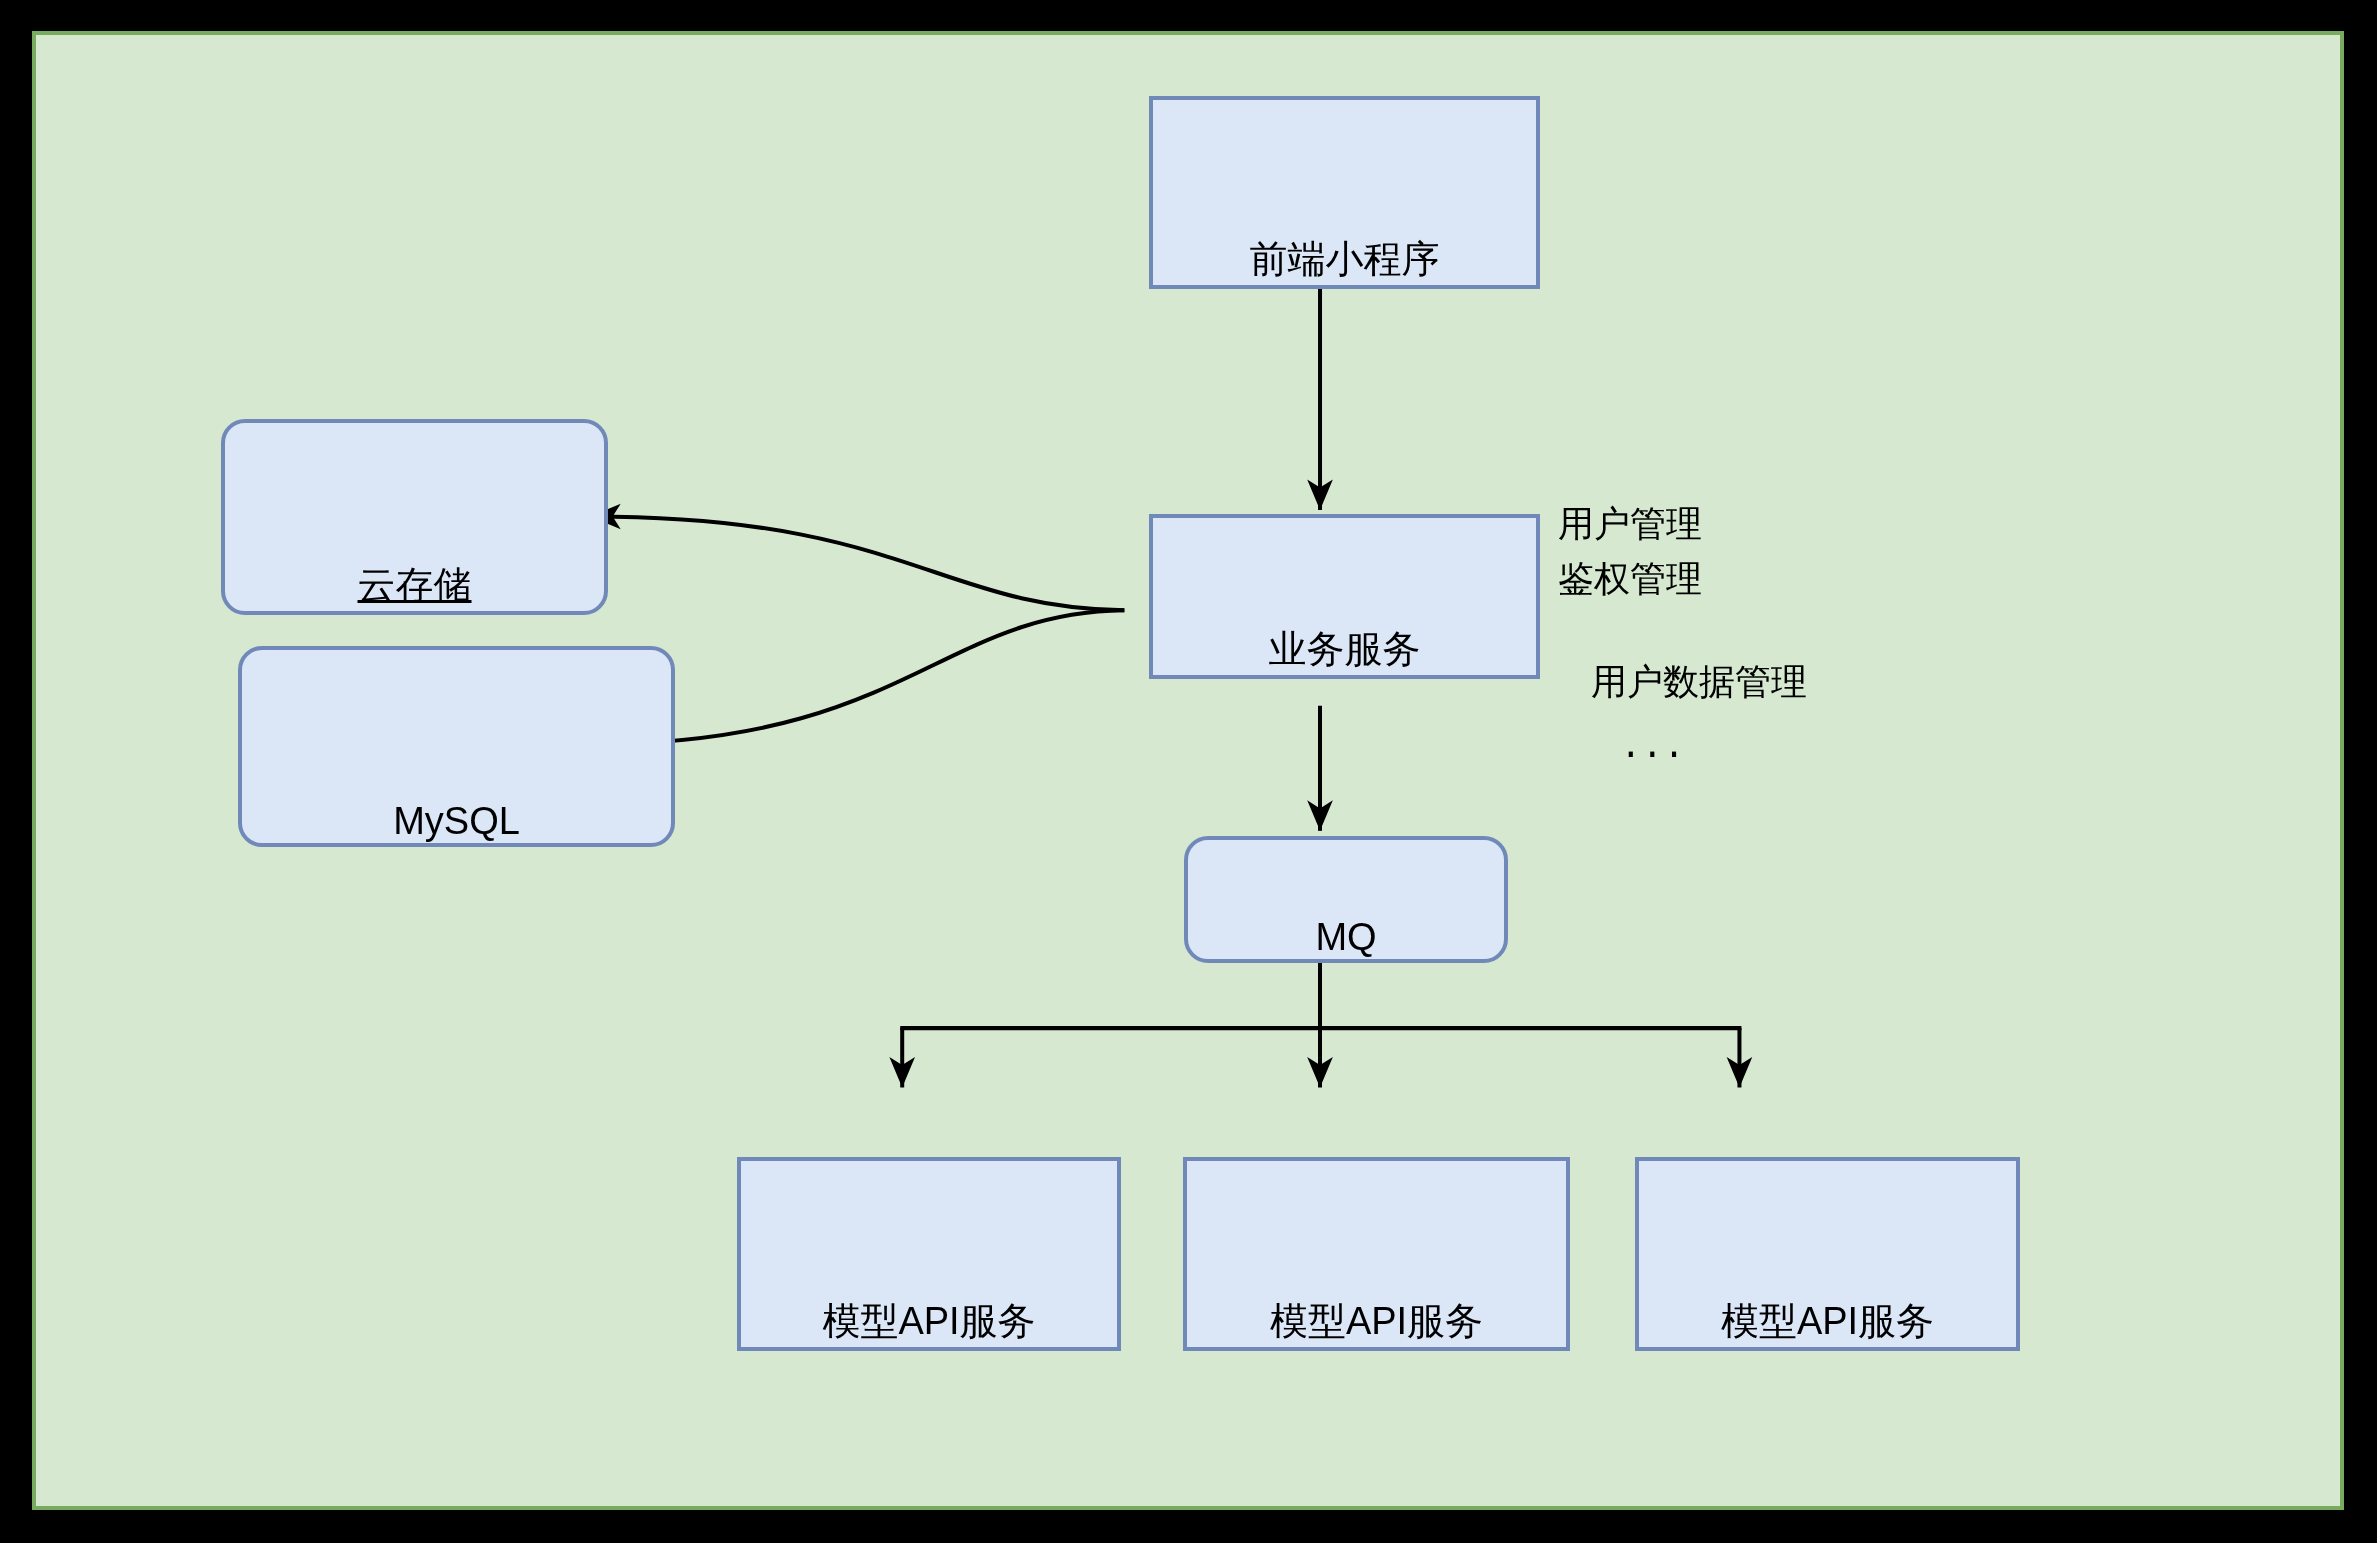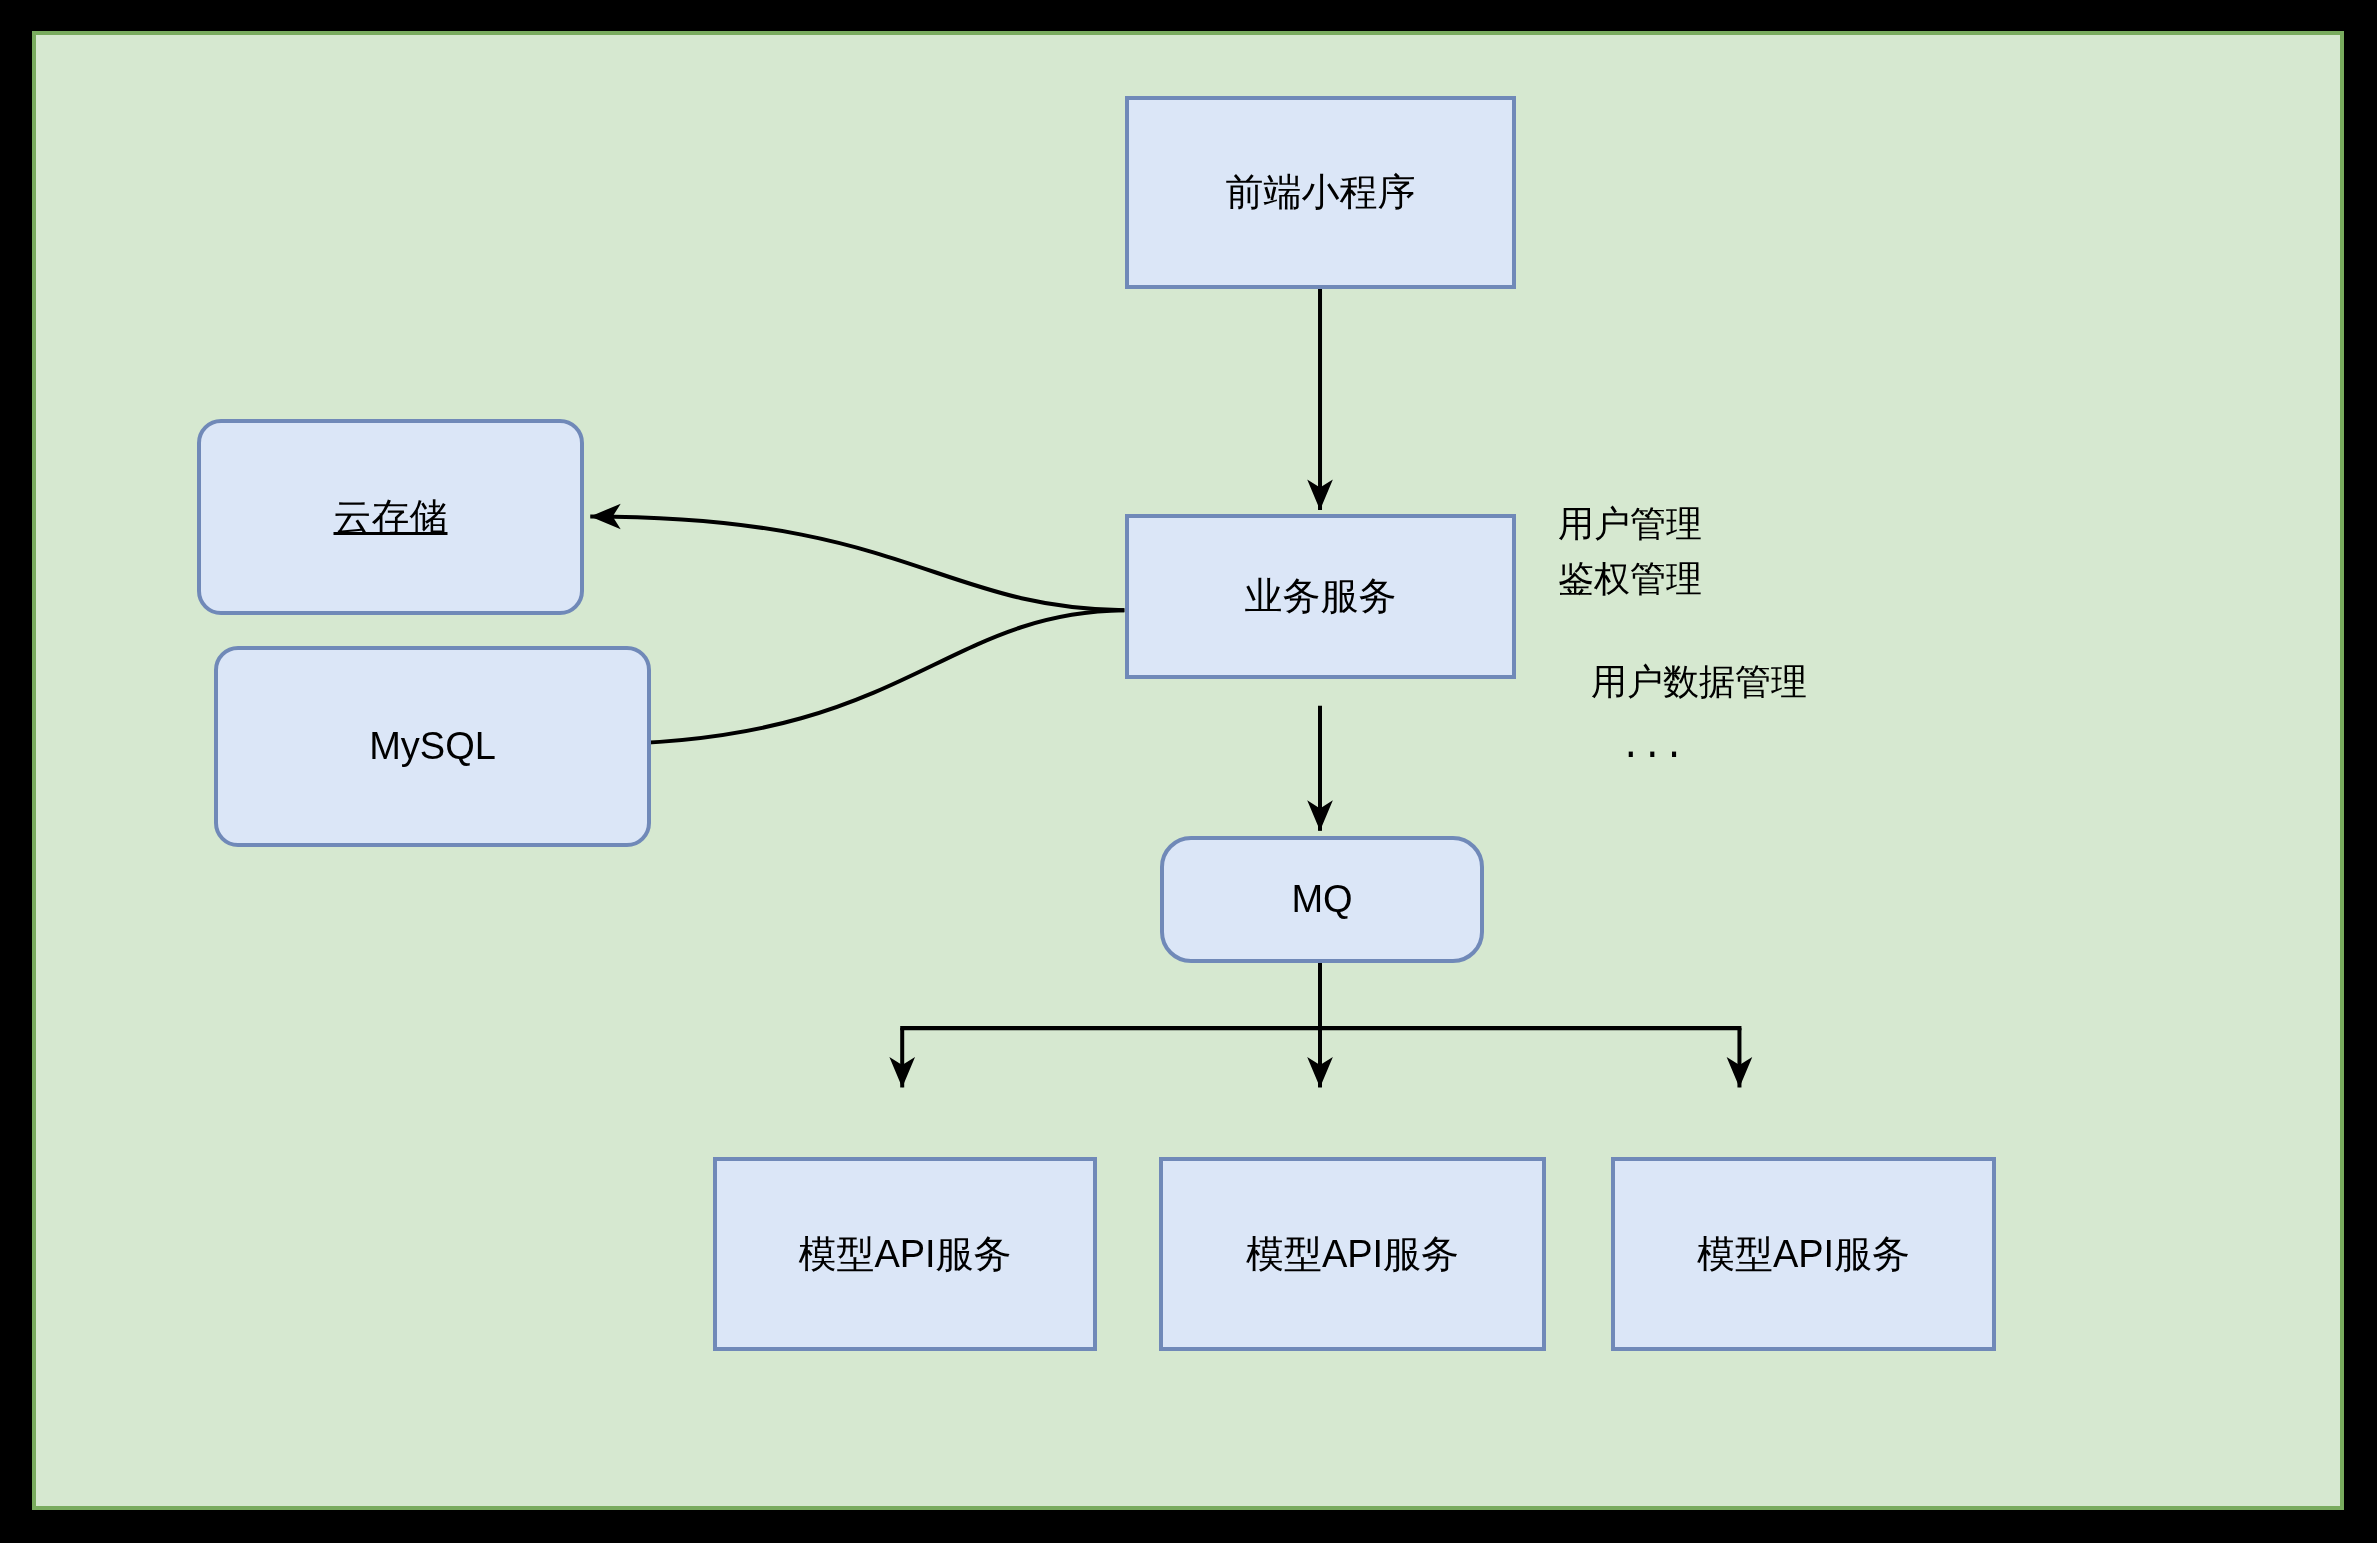--- a/index.html
+++ b/index.html
@@ -13,29 +13,29 @@
   }
   html,body{margin:0;padding:0;}
   body{background:var(--page-bg);font-family:"Liberation Sans","DejaVu Sans",sans-serif;}
   .stage{position:relative;width:2377px;height:1543px;background:var(--page-bg);overflow:hidden;}
   .panel{position:absolute;left:32px;top:30.5px;width:2312px;height:1479px;
          background:var(--panel-fill);border:4.8px solid var(--panel-border);box-sizing:border-box;}
   svg.edges{position:absolute;left:0;top:0;width:2377px;height:1543px;}
   .edge{fill:none;stroke:var(--edge);stroke-width:5px;}
   .edge.square{stroke-linecap:square;}
   .arrowhead{fill:var(--edge);stroke:none;}
-  .node{position:absolute;display:flex;align-items:center;justify-content:center;
+  .node{position:absolute;display:flex;align-items:flex-end;justify-content:center;
         background:var(--node-fill);border:4px solid var(--node-border);box-sizing:border-box;
-        font-size:38px;color:var(--text);text-align:center;}
+        font-size:38px;color:var(--text);text-align:center;margin-left:24px;}
   .node.rounded{border-radius:24px;}
   #n-frontend{left:1125px;top:96px;width:391px;height:193px;}
   #n-business{left:1125px;top:514px;width:391px;height:165px;}
   #n-cloud{left:197px;top:419px;width:387px;height:196px;text-decoration:underline;}
   #n-mysql{left:214px;top:646px;width:437px;height:201px;}
-  #n-mq{left:1160px;top:836px;width:324px;height:127px;border-radius:31px;}
+  #n-mq{left:1160px;top:836px;width:324px;height:127px;}
   #n-api1{left:713px;top:1157px;width:384px;height:194px;}
   #n-api2{left:1159px;top:1157px;width:387px;height:194px;}
   #n-api3{left:1611px;top:1157px;width:385px;height:194px;}
   .note{position:absolute;font-size:36px;line-height:1;color:var(--text);white-space:nowrap;font-family:Liberation Mono, monospace;}
   #a1{left:1558px;top:509px;}
   #a2{left:1558px;top:564px;}
   #a3{left:1554px;top:667px;margin-left:37px;}
   #a4{left:1620px;top:730px;}
 </style>
 </head>

